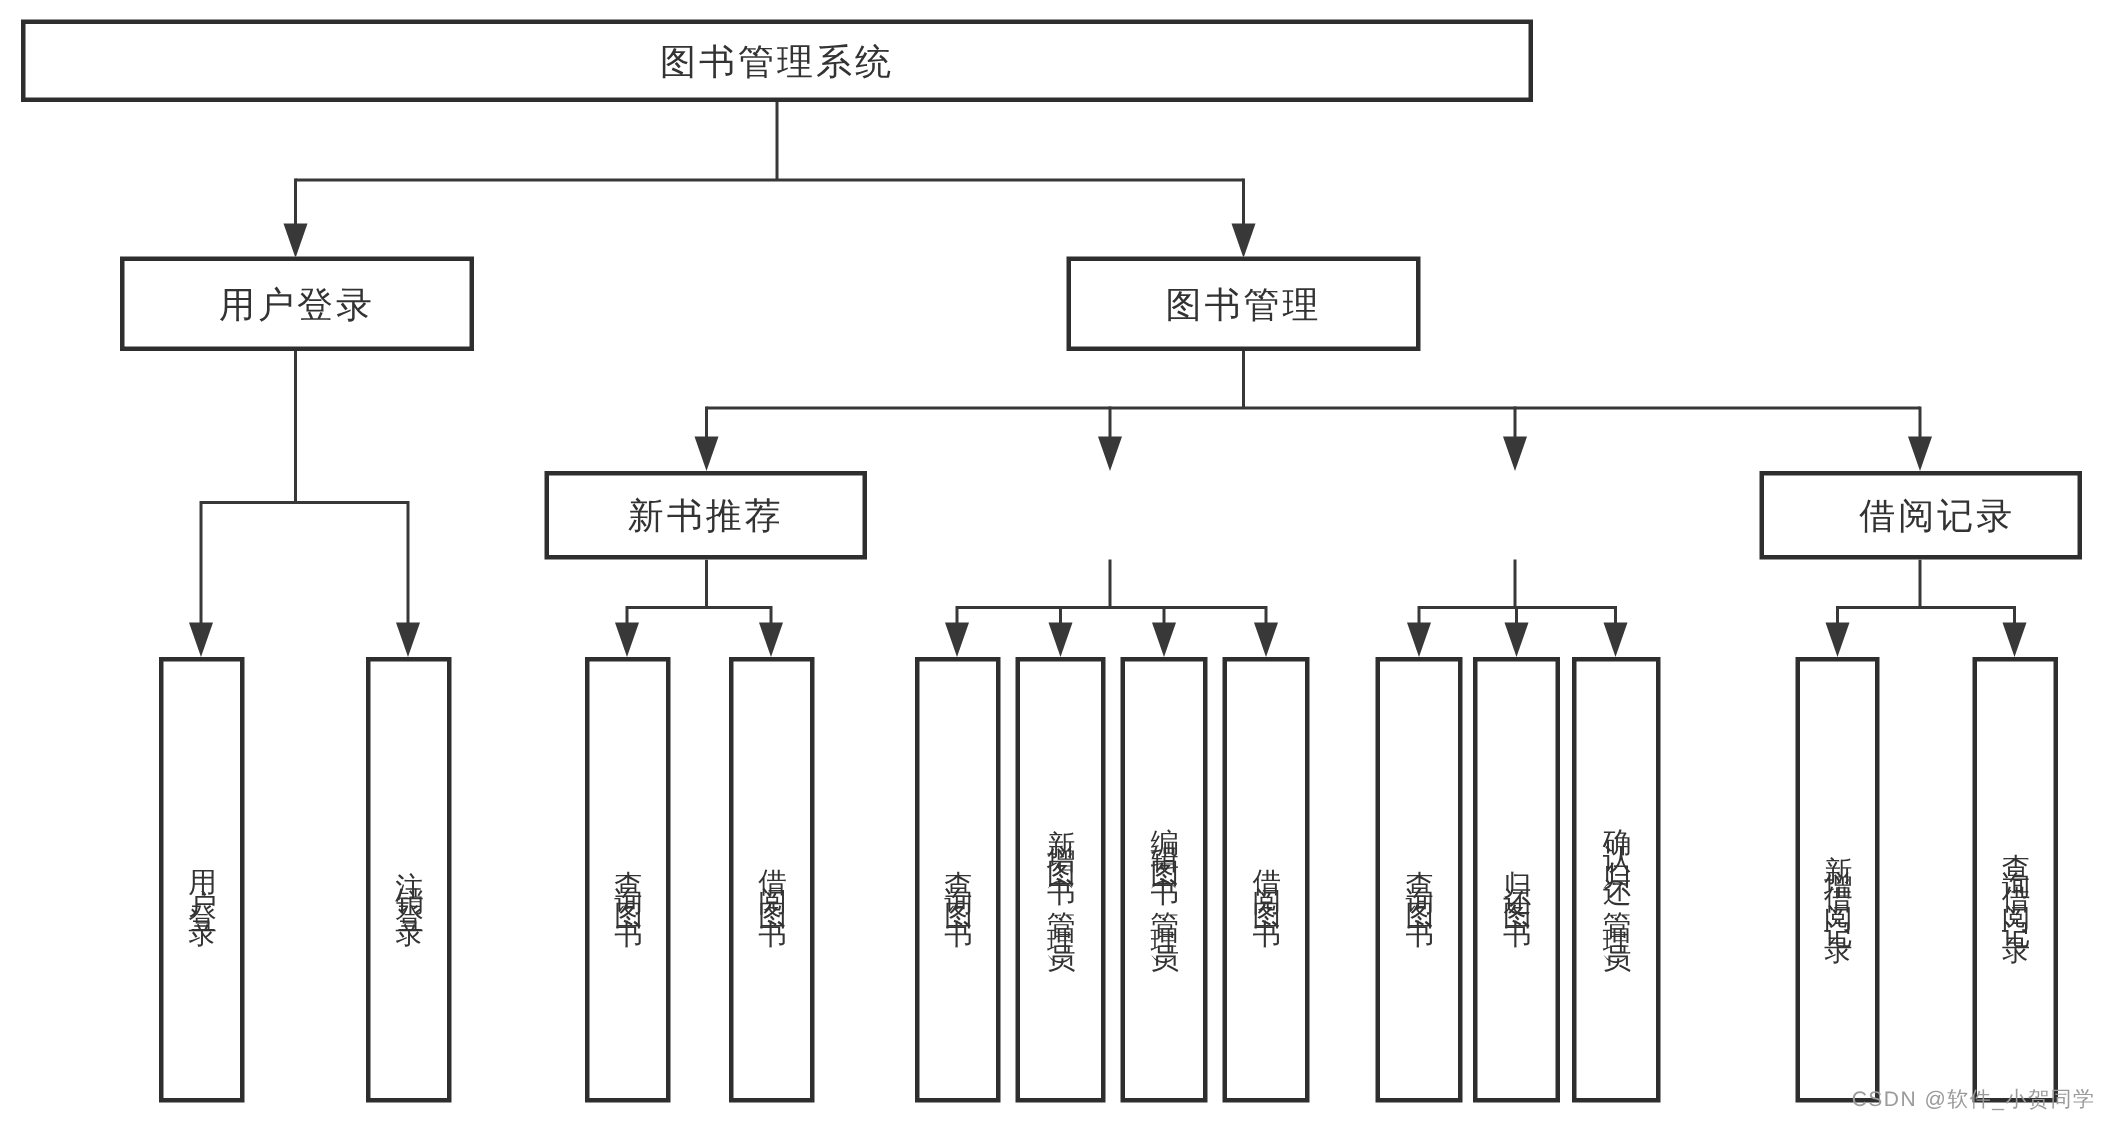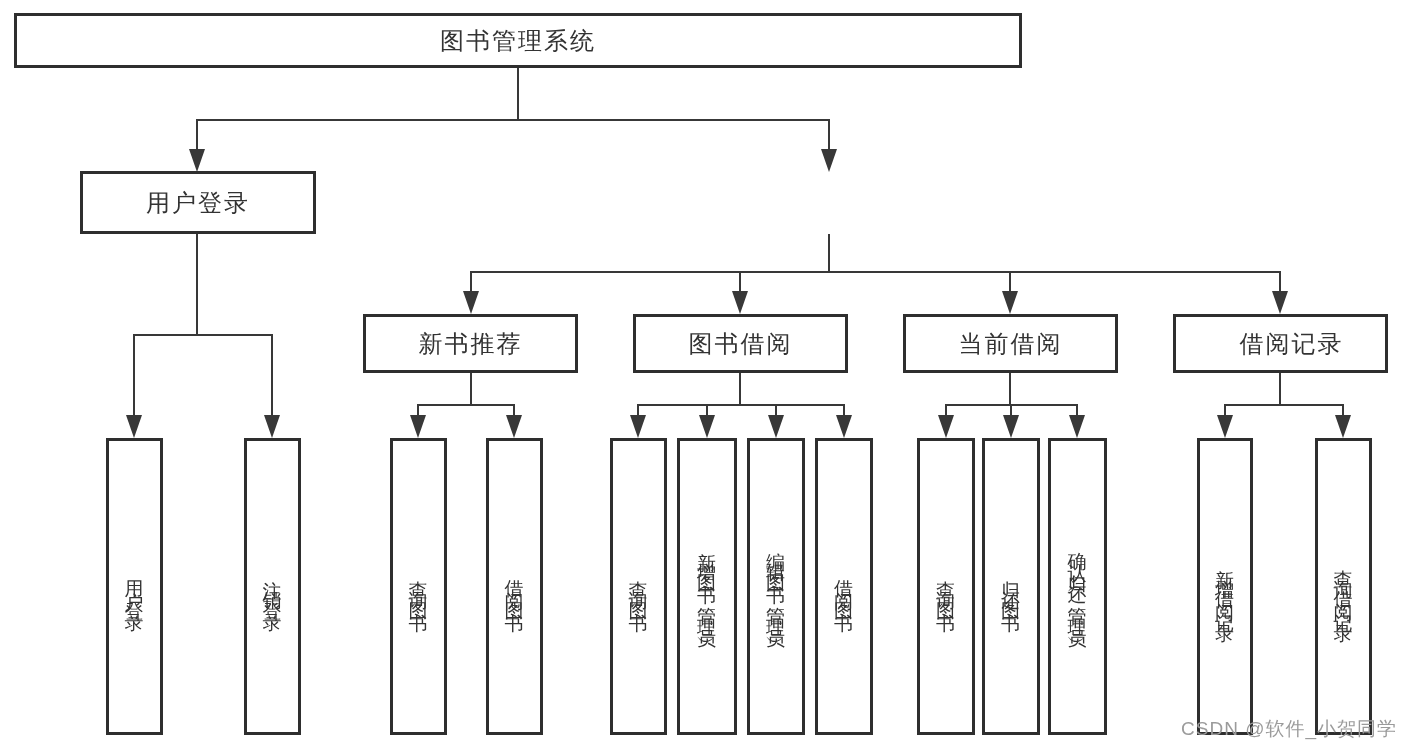--- a/index.html
+++ b/index.html
@@ -44,21 +44,21 @@
     writing-mode:vertical-rl;
     text-orientation:mixed;
     font-size:19px;
     letter-spacing:11px;
     line-height:1;
   }
   .watermark{
     position:absolute;
     right:8px;
     bottom:5px;
-    font-size:19px;
+    font-size:14px;
     letter-spacing:1px;
     color:var(--watermark);
     white-space:nowrap;
     z-index:10;
   }
 </style>
 </head>
 <body>
 
 <div class="canvas">
@@ -125,29 +125,26 @@
     <polygon points="1335,415 1351,415 1343,438"></polygon>
   </svg>
 
   <div class="node h-node" style="left:14px;top:13px;width:1008px;height:55px;">
     <span class="lbl">图书管理系统</span>
   </div>
 
   <div class="node h-node" style="left:80px;top:171px;width:236px;height:63px;">
     <span class="lbl">用户登录</span>
   </div>
+  <div class="node h-node" style="left:711px;top:171px;width:236px;height:63px;">
+    <span class="lbl">图书管理</span>
+  </div>
 
   <div class="node h-node" style="left:363px;top:314px;width:215px;height:59px;">
     <span class="lbl">新书推荐</span>
-  </div>
-  <div class="node h-node" style="left:633px;top:314px;width:215px;height:59px;">
-    <span class="lbl">图书借阅</span>
-  </div>
-  <div class="node h-node" style="left:903px;top:314px;width:215px;height:59px;">
-    <span class="lbl">当前借阅</span>
   </div>
   <div class="node h-node" style="left:1173px;top:314px;width:215px;height:59px;padding-left:22px;">
     <span class="lbl">借阅记录</span>
   </div>
 
   <div class="node v-node" style="left:106px;top:438px;width:57px;height:297px;">
     <span class="lbl">用户登录</span>
   </div>
   <div class="node v-node" style="left:244px;top:438px;width:57px;height:297px;">
     <span class="lbl">注销登录</span>

